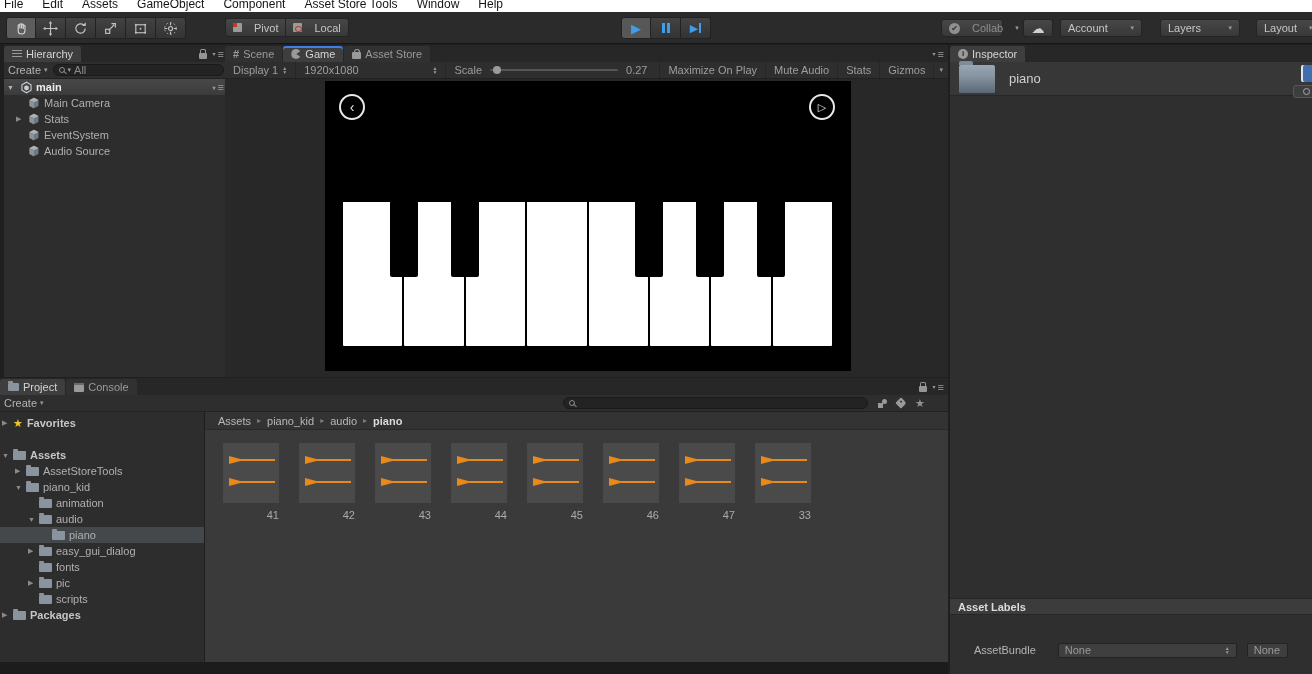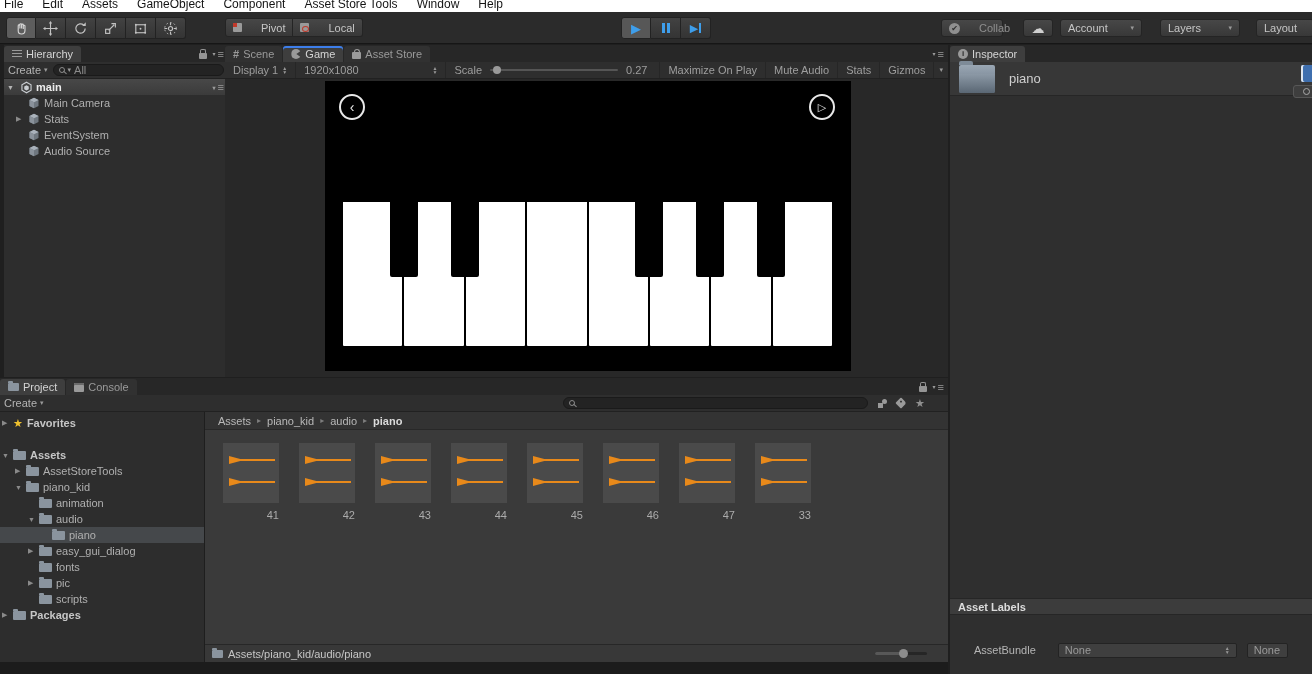--- a/index.html
+++ b/index.html
@@ -14,21 +14,21 @@
 
   
   .tbar{position:absolute;left:0;top:12px;width:100%;height:32px;background:#2b2b2b;border-bottom:1px solid #161616}
   .toolgroup{position:absolute;left:6px;top:5px;display:flex}
   .toolbtn{width:30px;height:22px;background:linear-gradient(#424242,#343434);border:1px solid #222;border-left:none;
            display:flex;align-items:center;justify-content:center}
   .toolbtn:first-child{border-left:1px solid #222;border-radius:3px 0 0 3px}
   .toolbtn:last-child{border-radius:0 3px 3px 0}
   .toolbtn.active{background:#5d5d5d}
   .btn{background:linear-gradient(#474747,#383838);border:1px solid #242424;border-radius:3px;color:#c6c6c6;
-       display:inline-flex;align-items:center;gap:19px;padding:0 7px;height:19px;white-space:nowrap}
+       display:inline-flex;align-items:center;gap:12px;padding:0 7px;height:19px;white-space:nowrap}
   .grp .btn{border-radius:0;border-left:none}
   .grp .btn:first-child{border-radius:3px 0 0 3px;border-left:1px solid #242424}
   .grp .btn:last-child{border-radius:0 3px 3px 0}
   .pivotgroup{position:absolute;left:225px;top:6px;display:flex}
   .playgroup{position:absolute;left:621px;top:5px;display:flex}
   .playbtn{width:30px;height:22px;background:linear-gradient(#424242,#343434);border:1px solid #222;border-left:none;
            display:flex;align-items:center;justify-content:center;color:#3E9EEB}
   .playbtn:first-child{border-left:1px solid #222;border-radius:3px 0 0 3px;background:#575757}
   .playbtn:last-child{border-radius:0 3px 3px 0}
   .play-tri{font-size:13px;line-height:13px;color:#3E9EEB}
@@ -644,27 +644,20 @@
 
             <div class="aitem">
               <div class="thumb">
                 <div class="wline l1"></div>
                 <div class="wline l2"></div>
               </div>
               <span class="alabel">33</span>
             </div>
 
         </div>
-        <div class="pathbar">
-          <span class="fold small"></span>
-          <span>Assets/piano_kid/audio/piano</span>
-          <div class="zoomslider">
-              <div class="zthumb"></div>
-            </div>
-        </div>
       </div>
     </div>
   </div>
   <div class="bottomstrip"></div>
 
   <div class="panel" id="insp">
     <div class="tabbar">
       <div class="tab active">
         <span class="ico-info">i</span>
         <span>Inspector</span>

